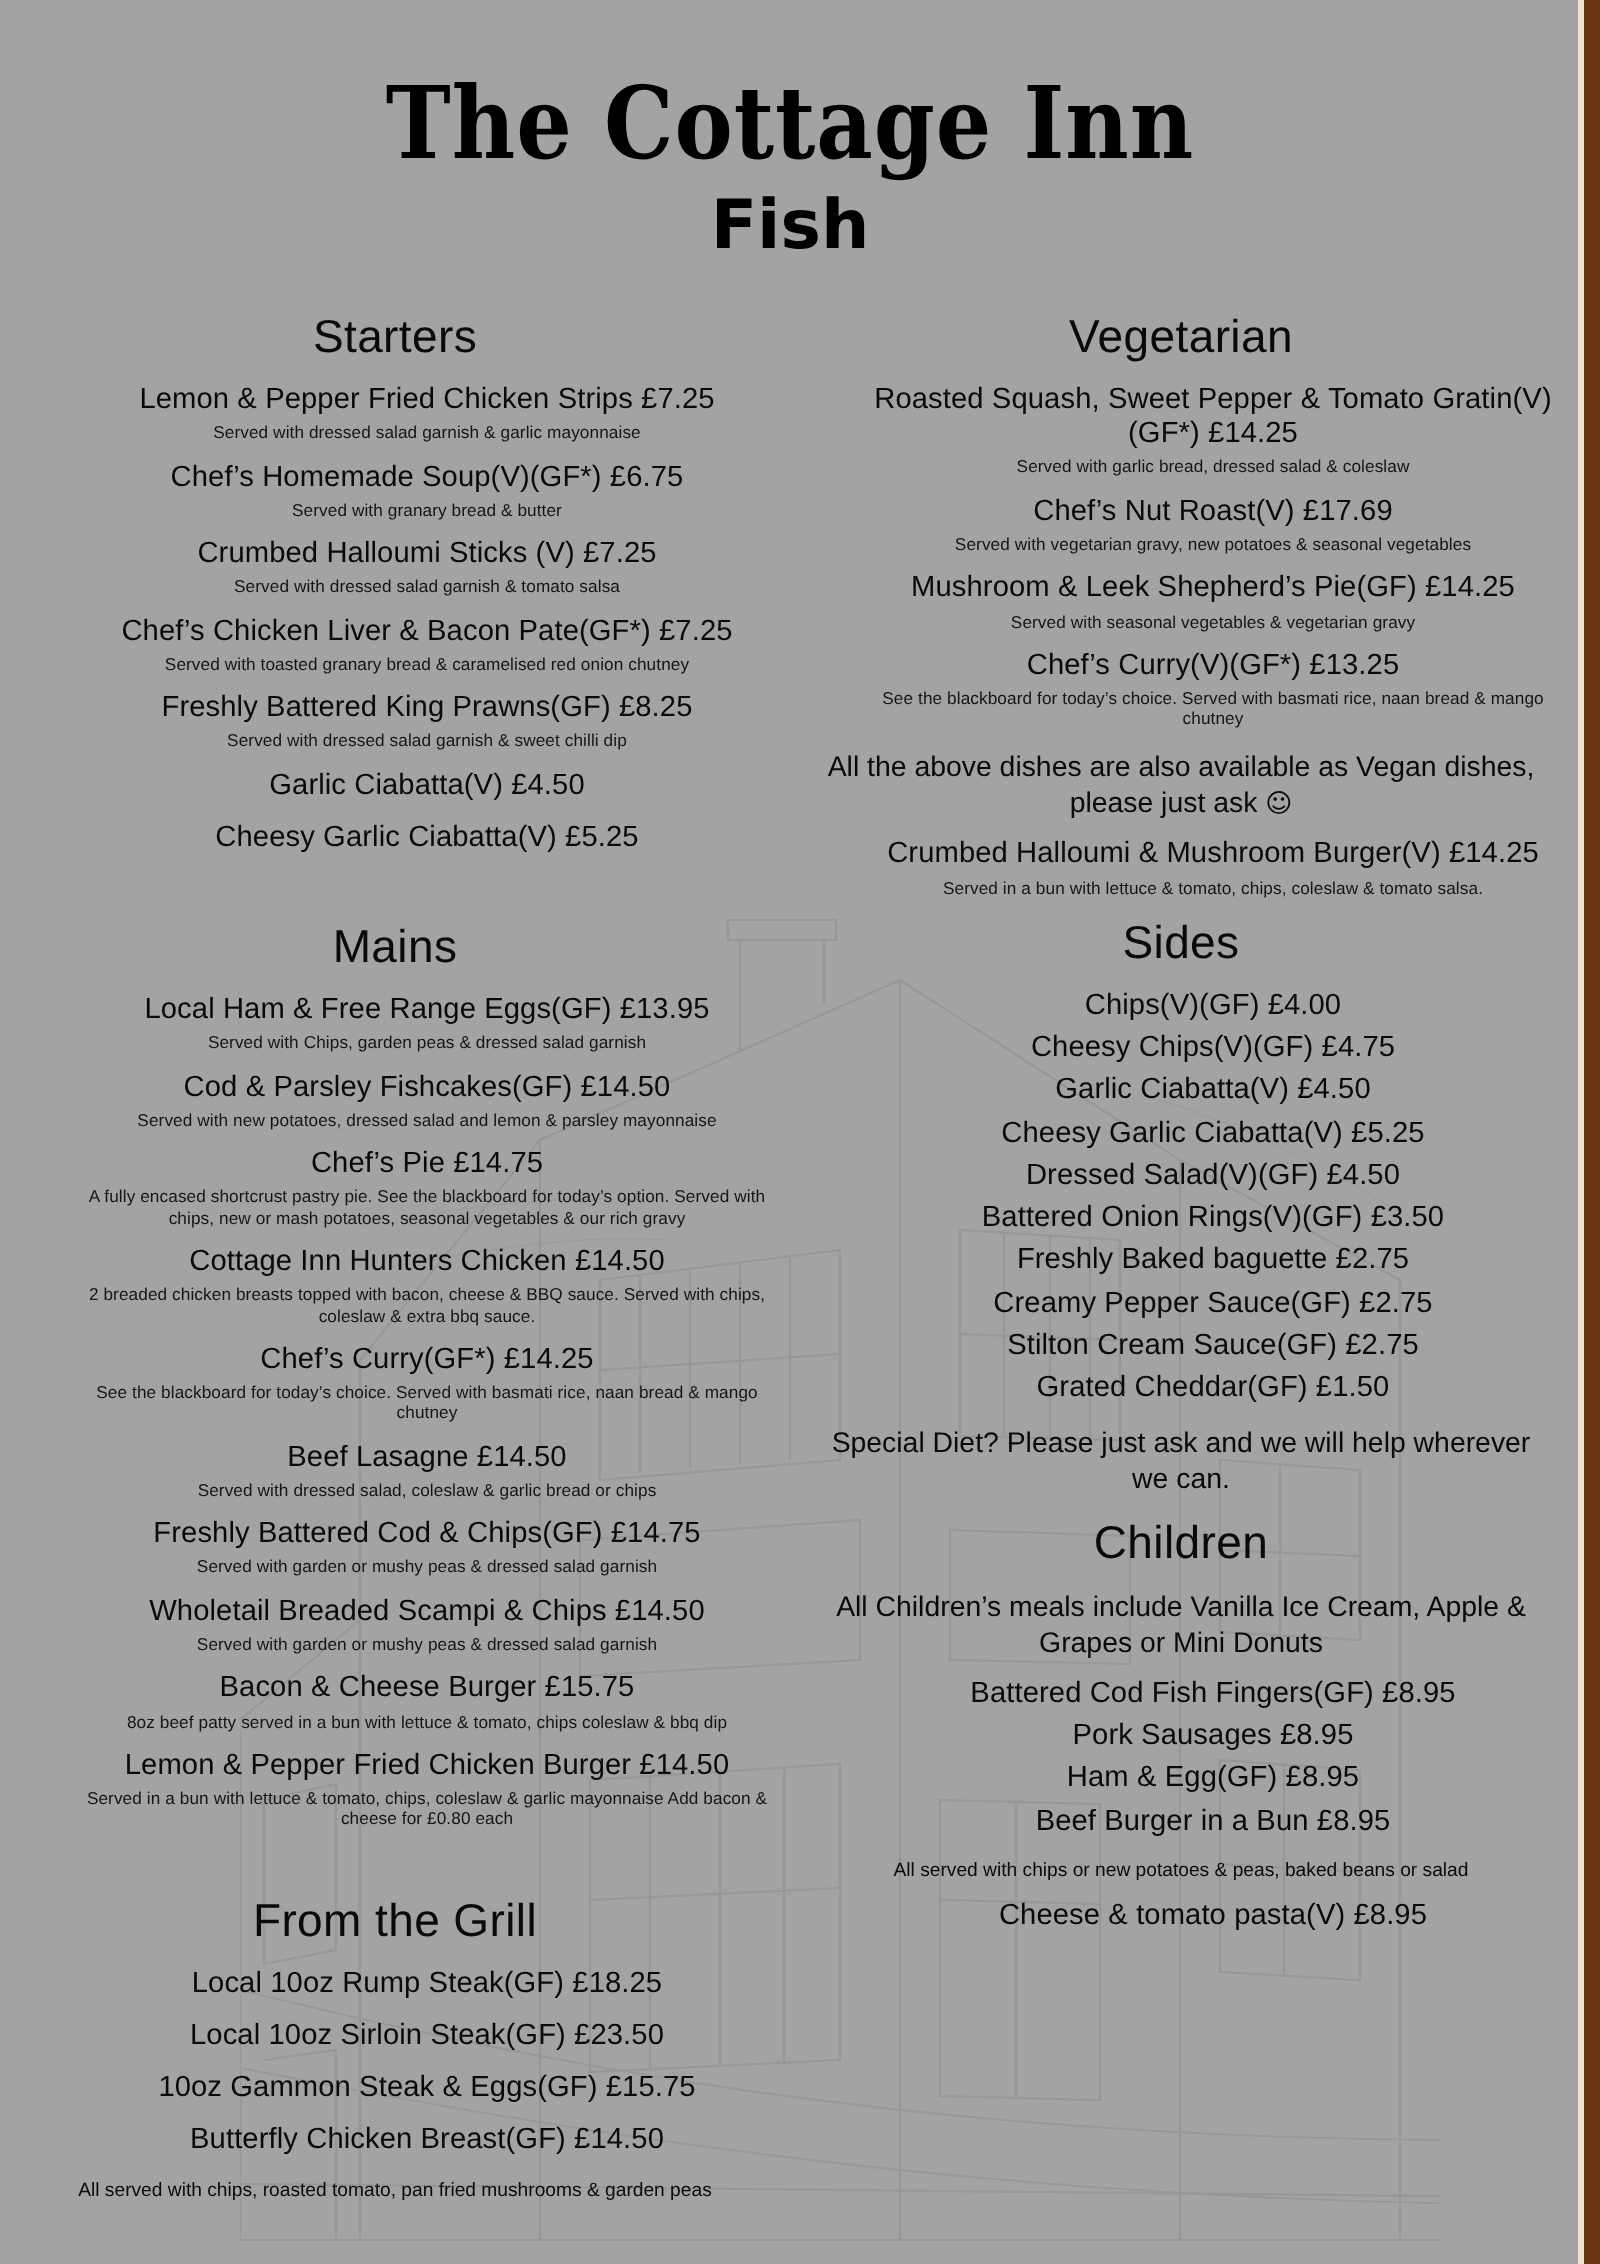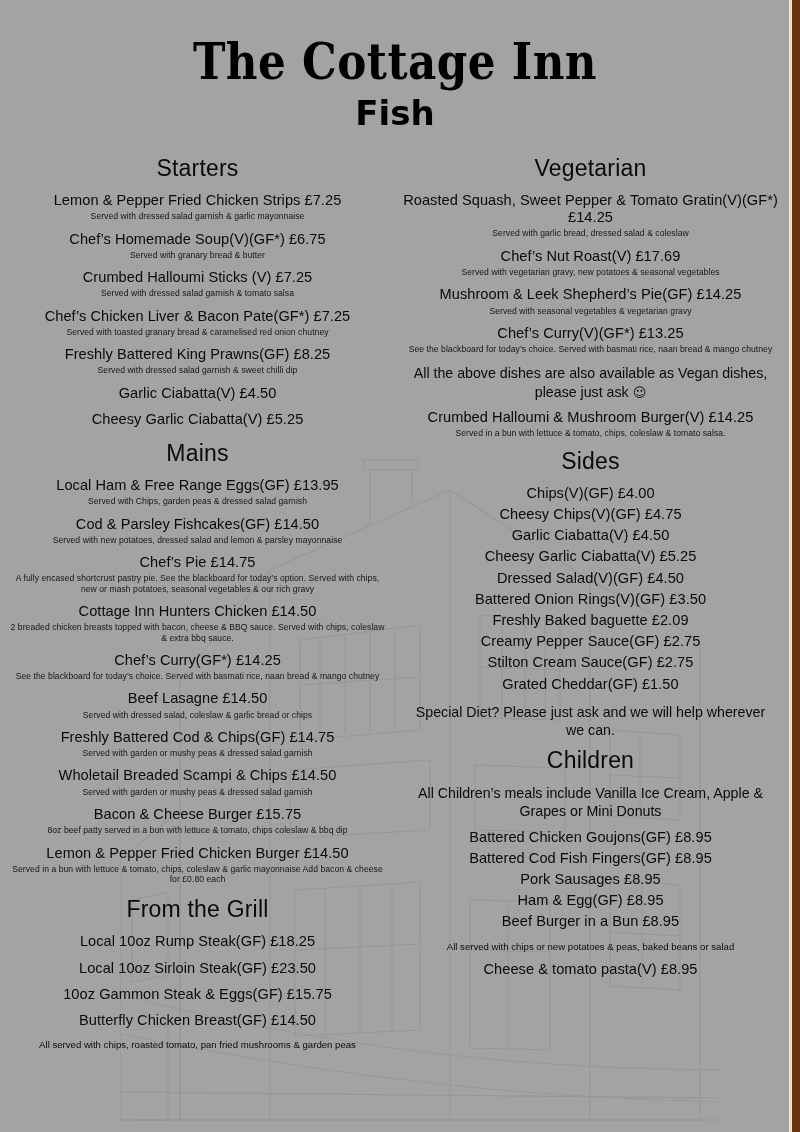--- a/index.html
+++ b/index.html
@@ -97,25 +97,26 @@
   .col-right { width: 397px; padding: 0 10px 0 8px; }
 
   .section-title {
     text-align: center;
     font-size: 23px;
     font-weight: 400;
     color: #0a0a0a;
     margin: 6px 0 10px 0;
     letter-spacing: 0.2px;
   }
-  .section-title.mains-t { margin-top: 12px; }
+  .section-title.mains-t { margin-top: 32px; }
 
   .item {
     text-align: center;
     margin-bottom: 9px;
+    margin-left: 32px;
   }
   .item-name {
     font-size: 14.6px;
     line-height: 1.18;
     color: #0a0a0a;
     letter-spacing: 0.05px;
   }
   .item-desc {
     font-size: 8.6px;
     line-height: 1.2;
@@ -347,41 +348,38 @@
         <div class="item tight">
           <div class="item-name">Cheesy Garlic Ciabatta(V) £5.25</div>
         </div>
         <div class="item tight">
           <div class="item-name">Dressed Salad(V)(GF) £4.50</div>
         </div>
         <div class="item tight">
           <div class="item-name">Battered Onion Rings(V)(GF) £3.50</div>
         </div>
         <div class="item tight">
-          <div class="item-name">Freshly Baked baguette £2.09</div>
+          <div class="item-name">Freshly Baked baguette £2.75</div>
         </div>
         <div class="item tight">
           <div class="item-name">Creamy Pepper Sauce(GF) £2.75</div>
         </div>
         <div class="item tight">
           <div class="item-name">Stilton Cream Sauce(GF) £2.75</div>
         </div>
         <div class="item tight">
           <div class="item-name">Grated Cheddar(GF) £1.50</div>
         </div>
 
         <div class="note">Special Diet? Please just ask and we will help wherever we can.</div>
 
         <div class="section-title">Children</div>
 
         <div class="note">All Children’s meals include Vanilla Ice Cream, Apple &amp; Grapes or Mini Donuts</div>
 
-        <div class="item tight">
-          <div class="item-name">Battered Chicken Goujons(GF) £8.95</div>
-        </div>
         <div class="item tight">
           <div class="item-name">Battered Cod Fish Fingers(GF) £8.95</div>
         </div>
         <div class="item tight">
           <div class="item-name">Pork Sausages £8.95</div>
         </div>
         <div class="item tight">
           <div class="item-name">Ham &amp; Egg(GF) £8.95</div>
         </div>
         <div class="item tight">

